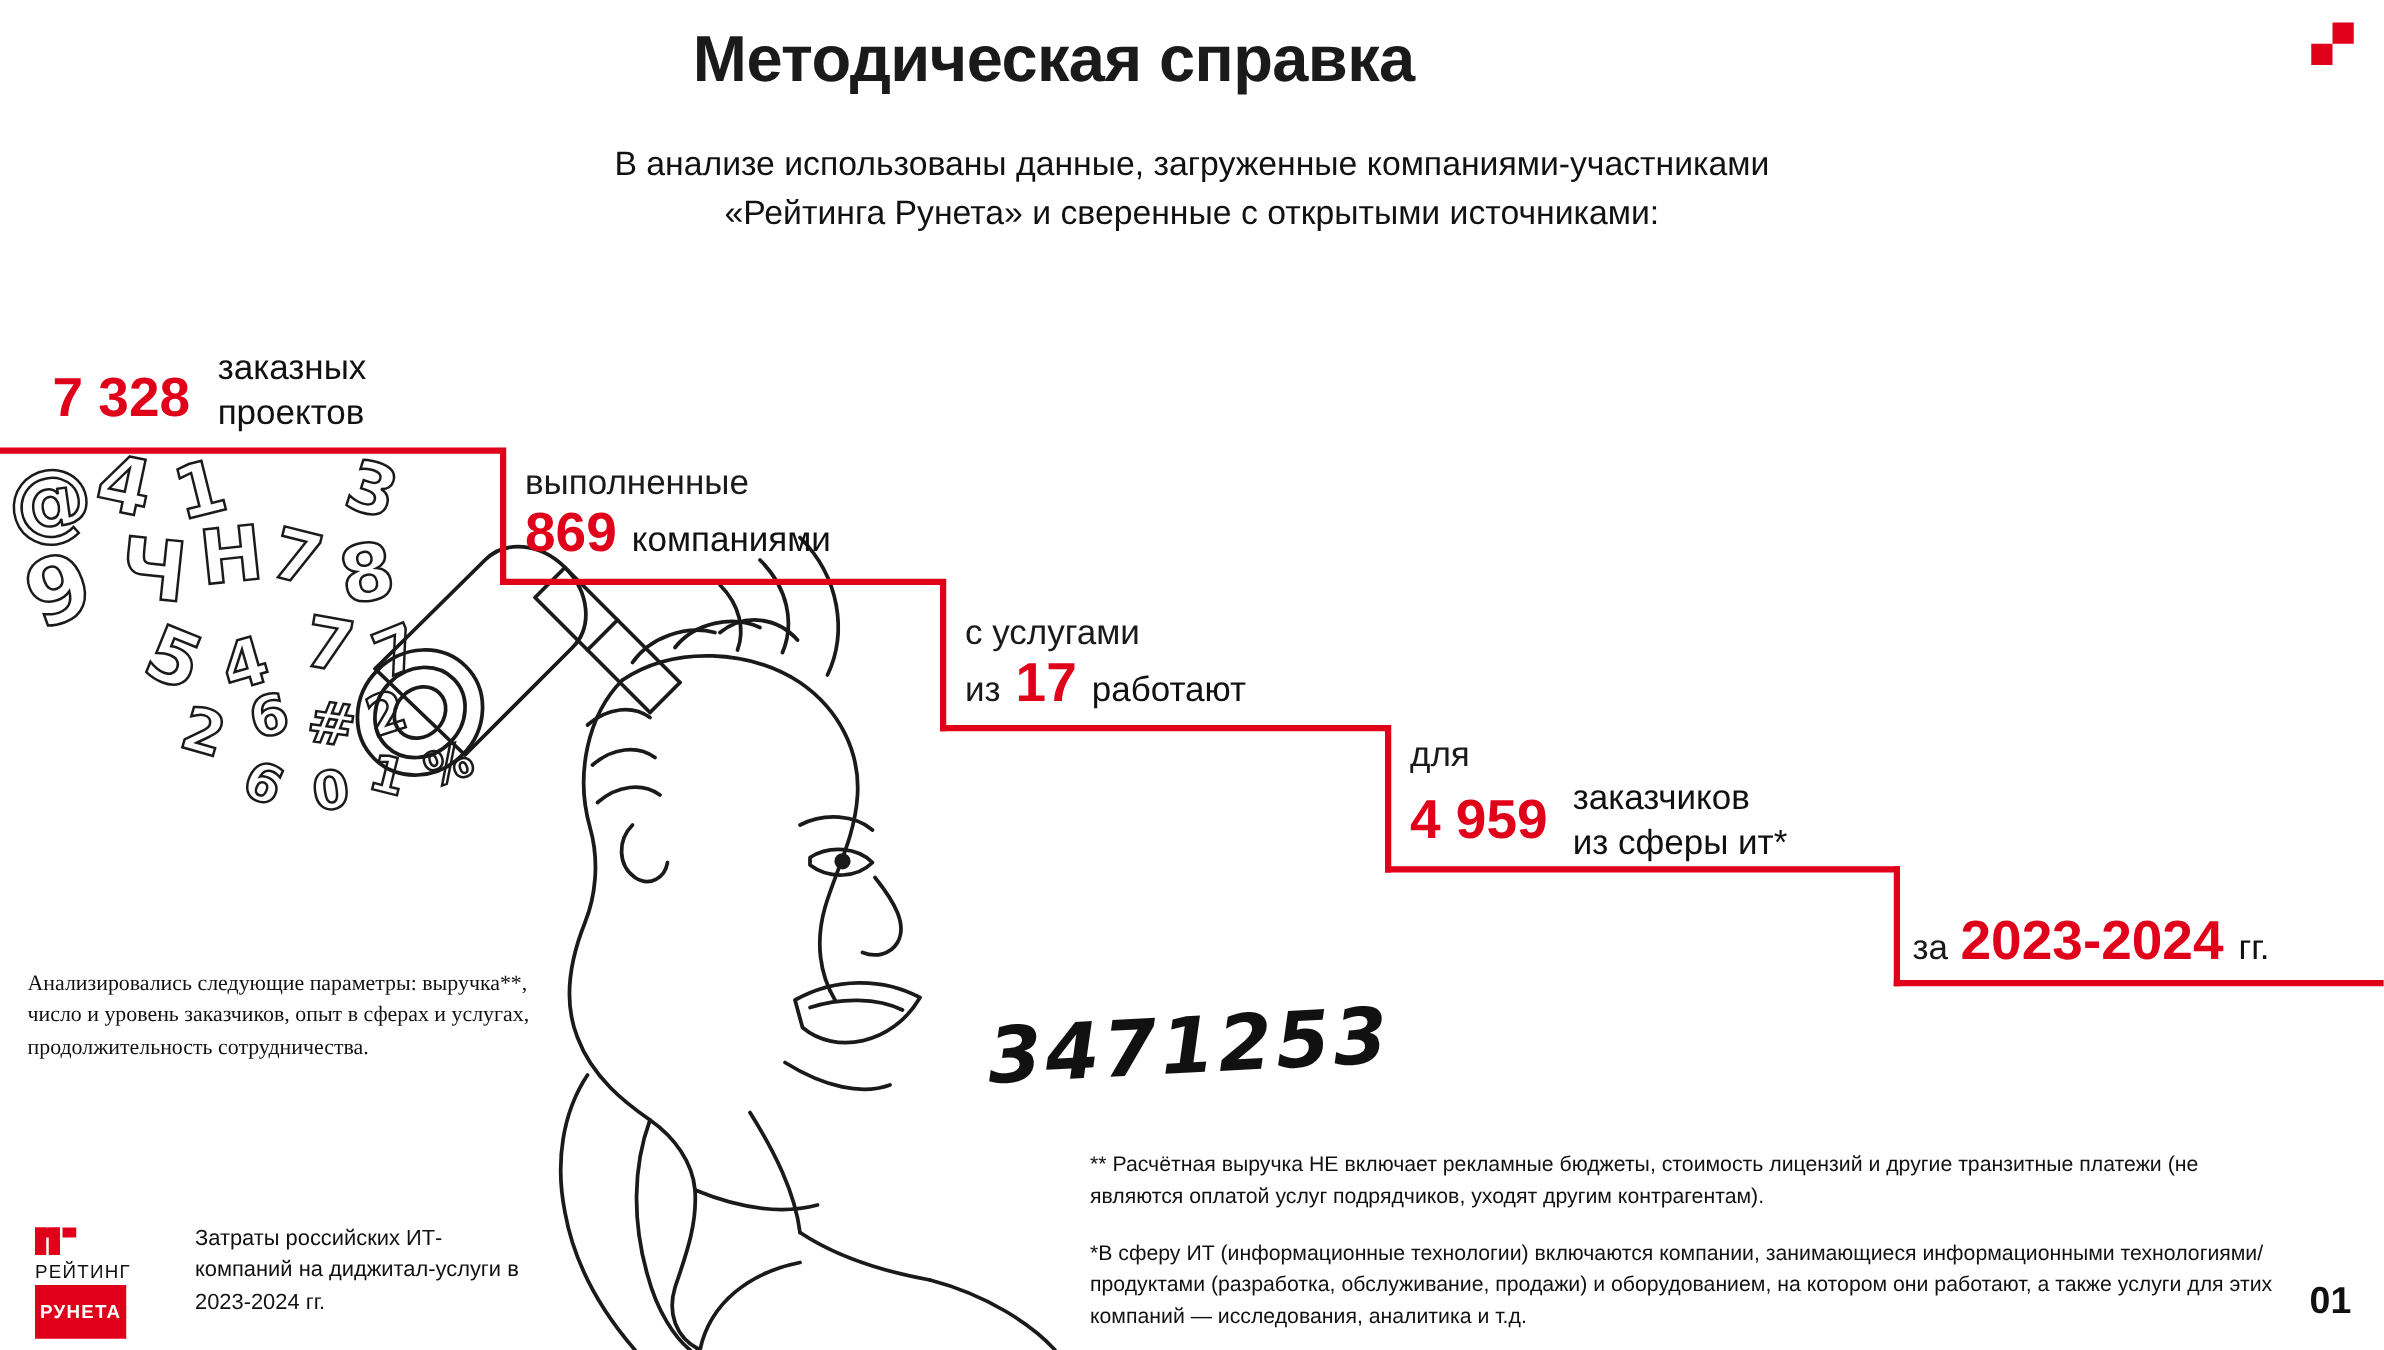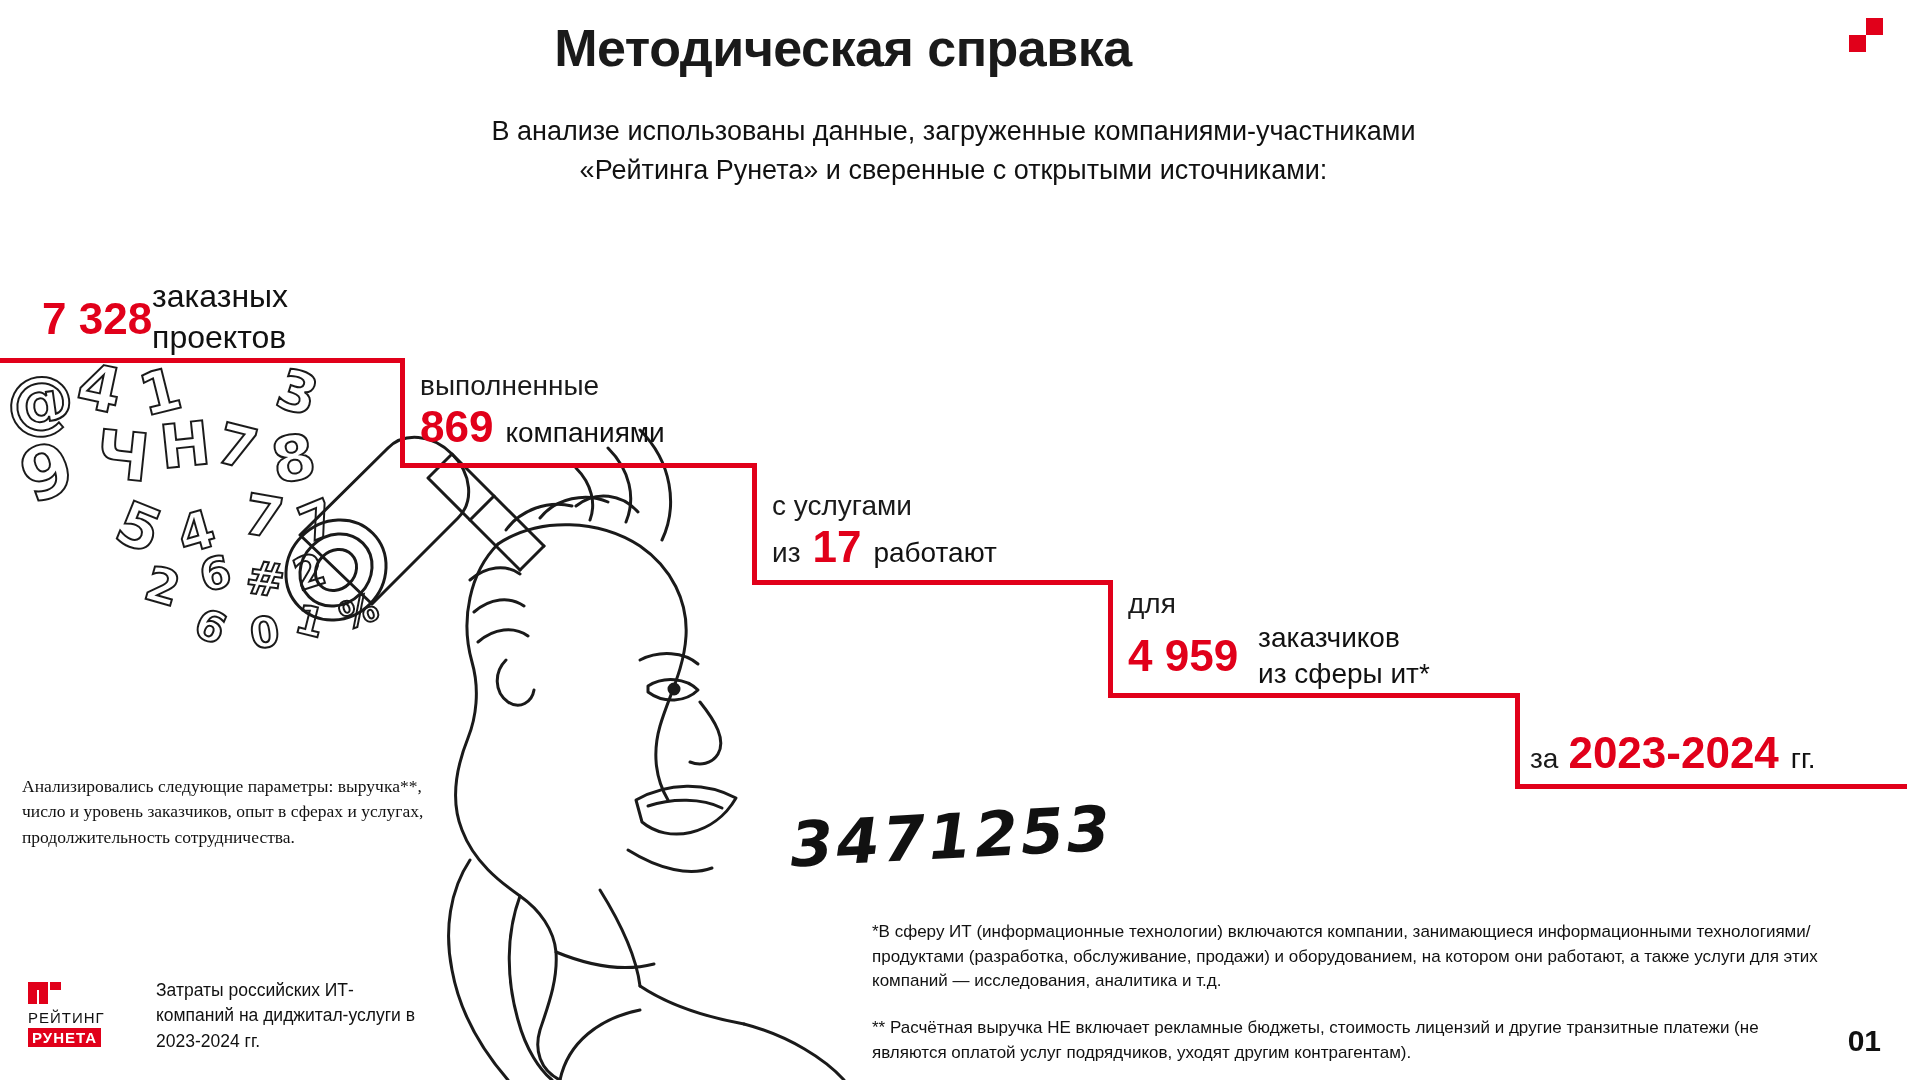--- a/index.html
+++ b/index.html
@@ -70,21 +70,21 @@
   .stat .num {
     color: #e1001a;
     font-weight: bold;
   }
   .stat .txt {
     color: #111;
   }
 
   .stat-1 { left: 42px;  top: 276px; }
   .stat-1 .num { font-size: 44px; display: inline-block; vertical-align: top; margin-top: 18px;}
-  .stat-1 .txt { font-size: 32px; display: inline-block; line-height: 1.28; white-space: normal; width: 190px;}
+  .stat-1 .txt { font-size: 28px; display: inline-block; margin-left: 22px; line-height: 1.28; white-space: normal; width: 190px;}
 
   .stat-2 { left: 420px; top: 370px; }
   .stat-2 .lbl  { font-size: 28px; display: block; }
   .stat-2 .row2 { margin-top: 10px; }
   .stat-2 .num  { font-size: 44px; }
   .stat-2 .txt  { font-size: 28px; margin-left: 12px; }
 
   .stat-3 { left: 772px; top: 490px; }
   .stat-3 .lbl  { font-size: 28px; display: block; }
   .stat-3 .row2 { margin-top: 12px; }
@@ -160,21 +160,21 @@
     color: #111;
     margin-top: 5px;
   }
   .brand .logo .l2 {
     display: inline-block;
     font-size: 15px;
     font-weight: bold;
     letter-spacing: 1px;
     color: #ffffff;
     background: #e1001a;
-    padding: 1px 4px;
+    padding: 13px 4px;
     margin-top: 2px;
   }
   .brand .caption {
     position: absolute;
     left: 128px;
     top: 0;
     font-size: 17.5px;
     line-height: 1.45;
     color: #111;
     width: 260px;
@@ -357,22 +357,22 @@
   </span>
 </div>
 
 <div class="stat stat-5">
   <span class="pre">за</span><span class="num">2023-2024</span><span class="txt">гг.</span>
 </div>
 
 <div class="note-params">Анализировались следующие параметры: выручка**, число и уровень заказчиков, опыт в сферах и услугах, продолжительность сотрудничества.</div>
 
 <div class="footnotes">
+  <p>** Расчётная выручка НЕ включает рекламные бюджеты, стоимость лицензий и другие транзитные платежи (не являются оплатой услуг подрядчиков, уходят другим контрагентам).</p>
   <p>*В сферу ИТ (информационные технологии) включаются компании, занимающиеся информационными технологиями/продуктами (разработка, обслуживание, продажи) и оборудованием, на котором они работают, а также услуги для этих компаний — исследования, аналитика и т.д.</p>
-  <p>** Расчётная выручка НЕ включает рекламные бюджеты, стоимость лицензий и другие транзитные платежи (не являются оплатой услуг подрядчиков, уходят другим контрагентам).</p>
 </div>
 
 <div class="brand">
   <div class="logo">
     <div class="mark">
       <i class="p1"></i>
         <i class="p2"></i>
         <i class="p3"></i>
         <i class="p4"></i>
     </div>

